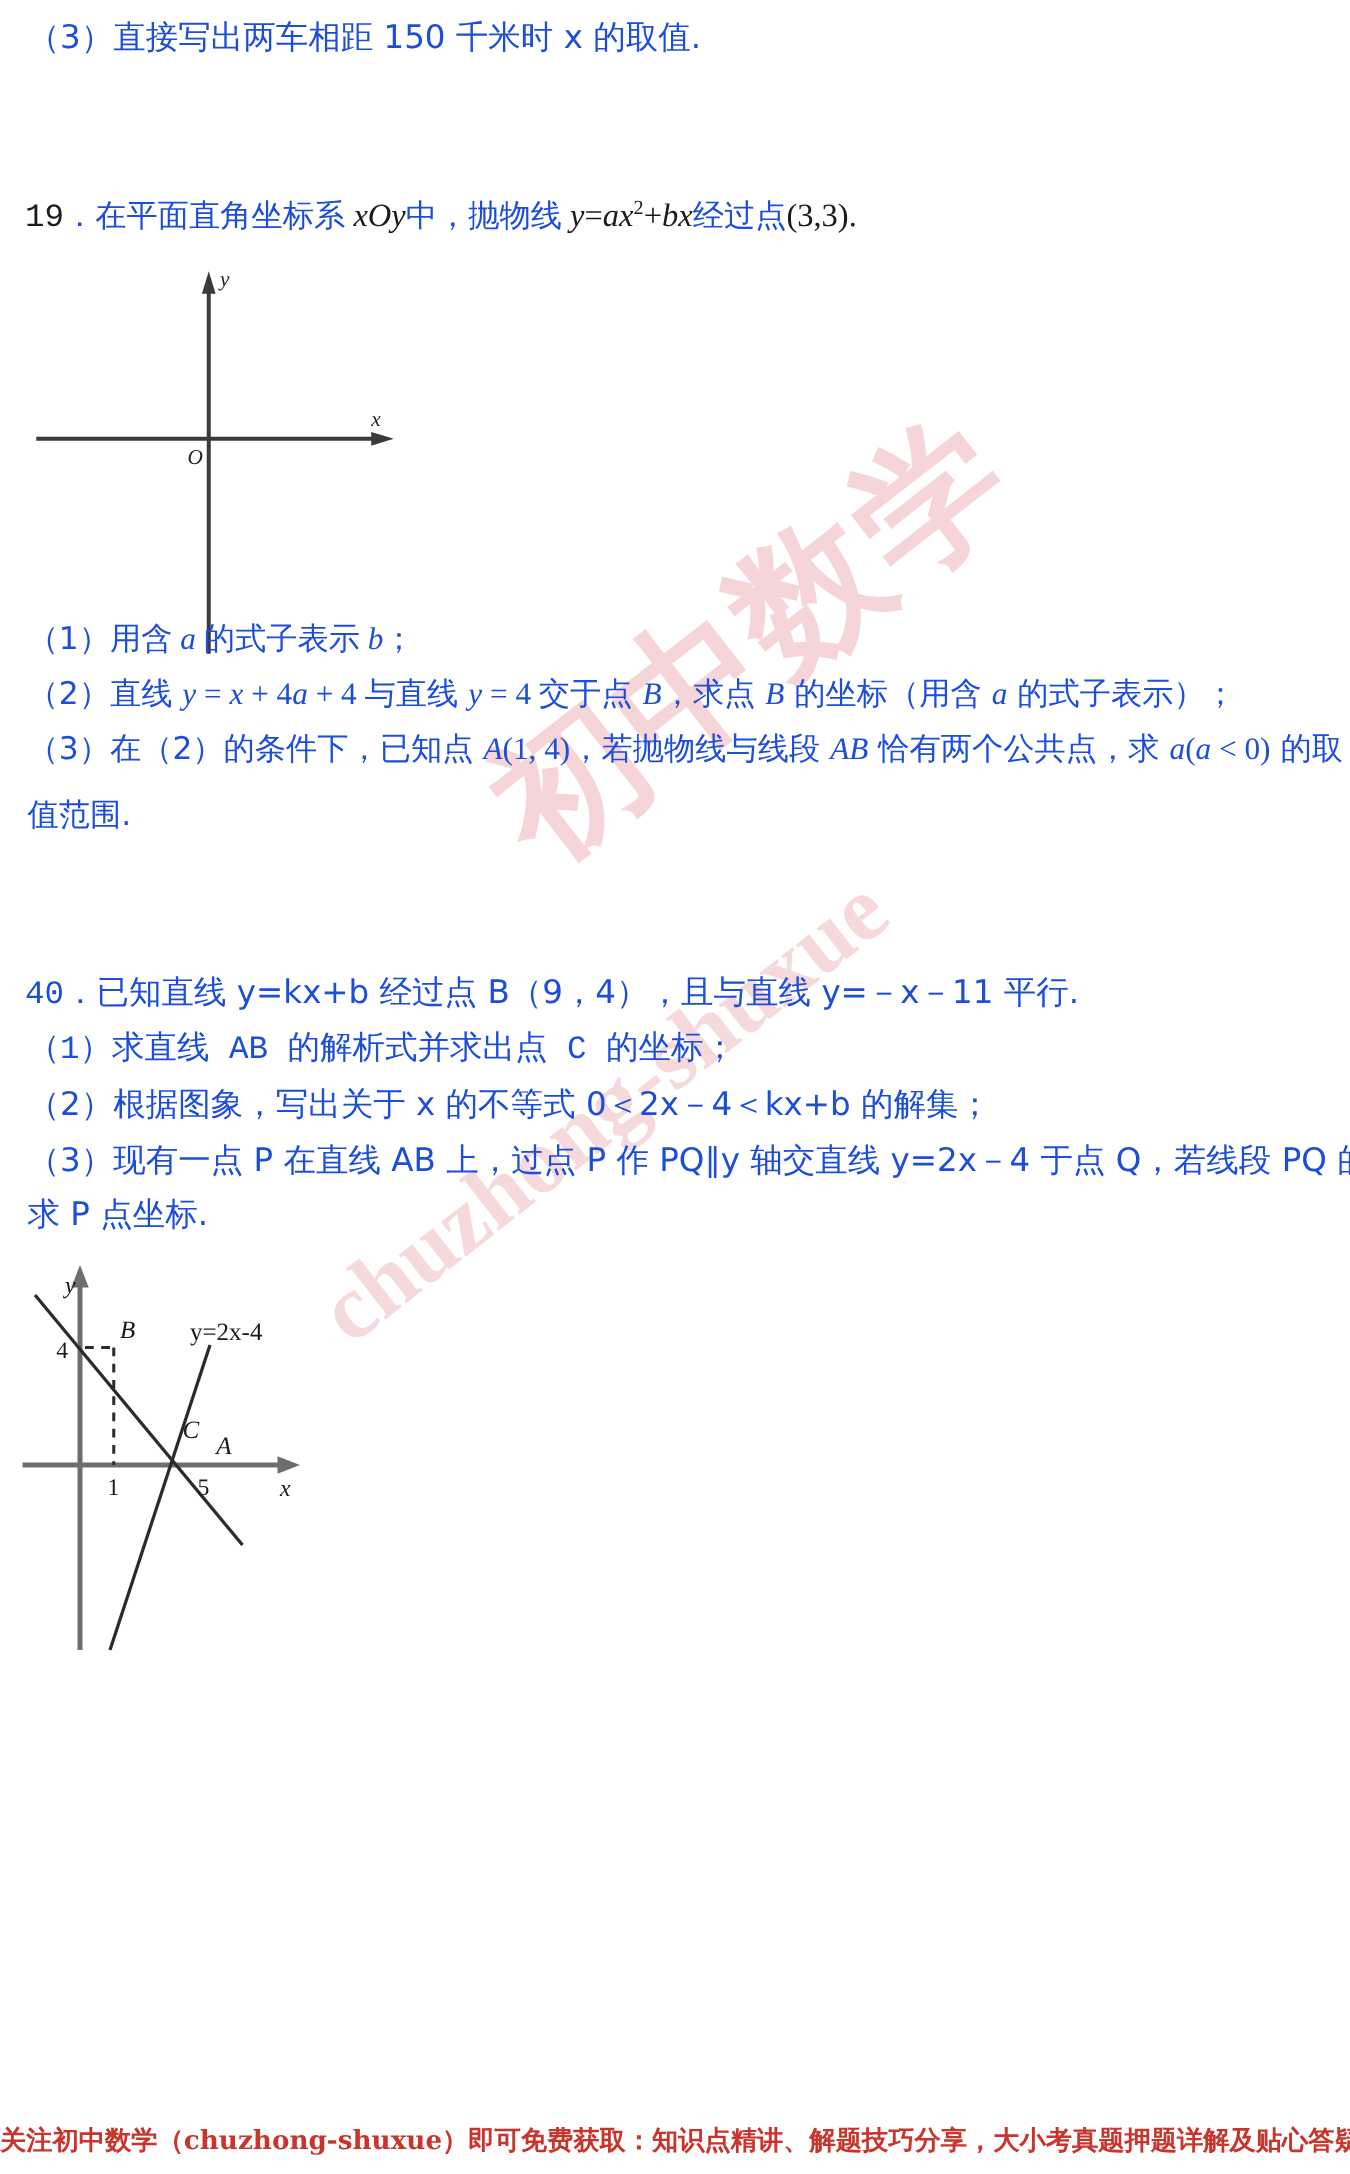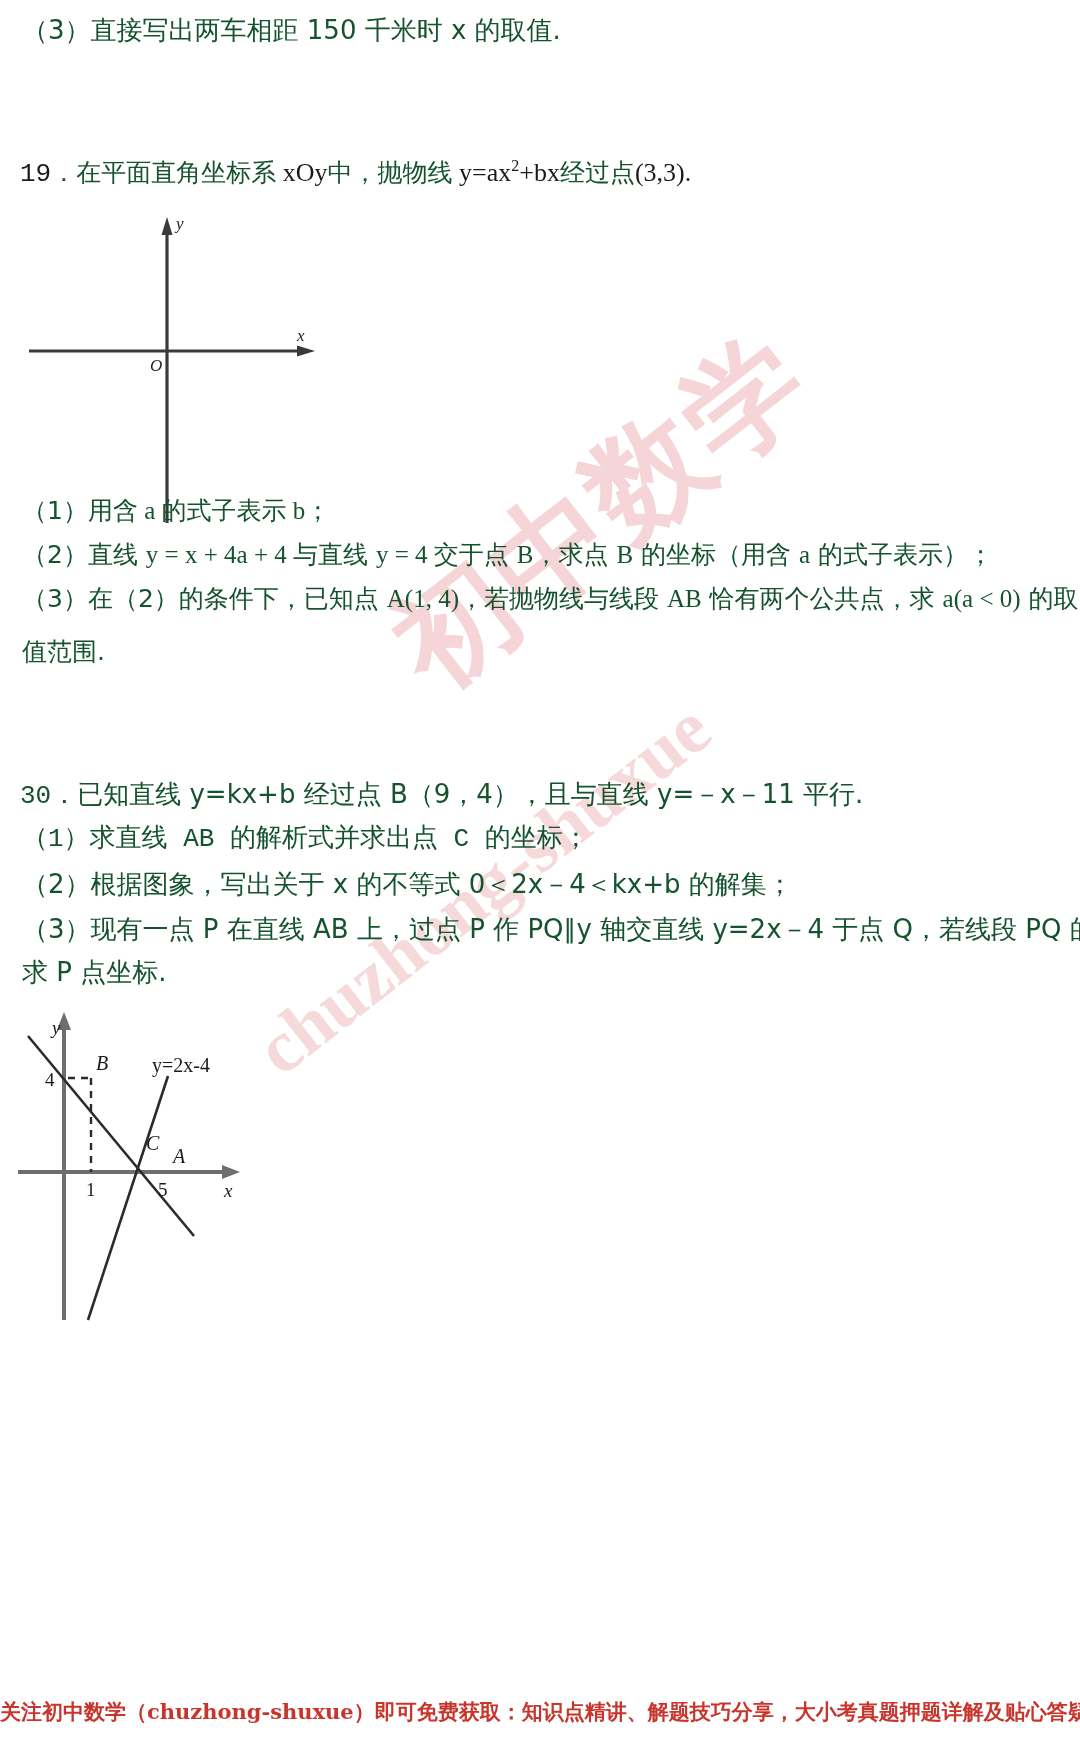--- a/index.html
+++ b/index.html
@@ -53,27 +53,28 @@
   
   .line {
     position: absolute;
     white-space: nowrap;
     z-index: 10;
   }
   .cn {
     font-family: "DejaVu Sans", "Liberation Sans", sans-serif;
     font-size: 25px;
     line-height: 1.1;
-    color: #14532d;
+    color: #1d4ed8;
   }
   .serif {
     font-family: "Liberation Serif", "DejaVu Serif", serif;
   }
   .ital {
     font-family: "Liberation Serif", "DejaVu Serif", serif;
+    font-style: italic;
   }
   .mathnum {
     font-family: Liberation Mono, monospace;
   }
   sup.exp {
     font-size: 0.62em;
     vertical-align: super;
     font-family: "Liberation Serif", "DejaVu Serif", serif;
     font-style: normal;
   }
@@ -132,21 +133,21 @@
   <span>（1）用含</span><span class="ital">&nbsp;</span><span class="ital">a</span><span class="ital">&nbsp;</span><span>的式子表示</span><span class="ital">&nbsp;</span><span class="ital">b</span><span>；</span>
 </div>
 
 <div class="line cn" style="left:22px; top:541px; font-size:25px;"><span class="cn">（2）直线 </span><span class="ital">y</span><span class="serif"> = </span><span class="ital">x</span><span class="serif"> + 4</span><span class="ital">a</span><span class="serif"> + 4 </span><span class="cn">与直线 </span><span class="ital">y</span><span class="serif"> = 4 </span><span class="cn">交于点 </span><span class="ital">B</span><span class="cn">，求点 </span><span class="ital">B</span><span class="cn"> 的坐标（用含 </span><span class="ital">a</span><span class="cn"> 的式子表示）；</span></div>
 
 <div class="line cn" style="left:22px; top:585px; font-size:25px;"><span class="cn">（3）在（2）的条件下，已知点 </span><span class="ital">A</span><span class="serif">(1, 4)</span><span class="cn">，若抛物线与线段 </span><span class="ital">AB</span><span class="cn"> 恰有两个公共点，求 </span><span class="ital">a</span><span class="serif">(</span><span class="ital">a</span><span class="serif"> &lt; 0)</span><span class="cn"> 的取</span></div>
 
 <div class="line cn" style="left:22px; top:638px; font-size:25px;">值范围.</div>
 
 <div class="line cn" style="left:20px; top:780px; font-size:26px;">
-  <span class="mathnum">30</span><span>．已知直线 y=kx+b 经过点 B（9，4），且与直线 y=－x－11 平行.</span>
+  <span class="mathnum">40</span><span>．已知直线 y=kx+b 经过点 B（9，4），且与直线 y=－x－11 平行.</span>
 </div>
 
 <div class="line cn" style="left:22px; top:825px; font-size:26px;font-family:Liberation Mono, monospace;">（1）求直线 AB 的解析式并求出点 C 的坐标；</div>
 
 <div class="line cn" style="left:22px; top:870px; font-size:26px;">（2）根据图象，写出关于 x 的不等式 0＜2x－4＜kx+b 的解集；</div>
 
 <div class="line cn" style="left:22px; top:915px; font-size:26px;">（3）现有一点 P 在直线 AB 上，过点 P 作 PQ∥y 轴交直线 y=2x－4 于点 Q，若线段 PQ 的长为 3，</div>
 
 <div class="line cn" style="left:22px; top:958px; font-size:26px;">求 P 点坐标.</div>
 

